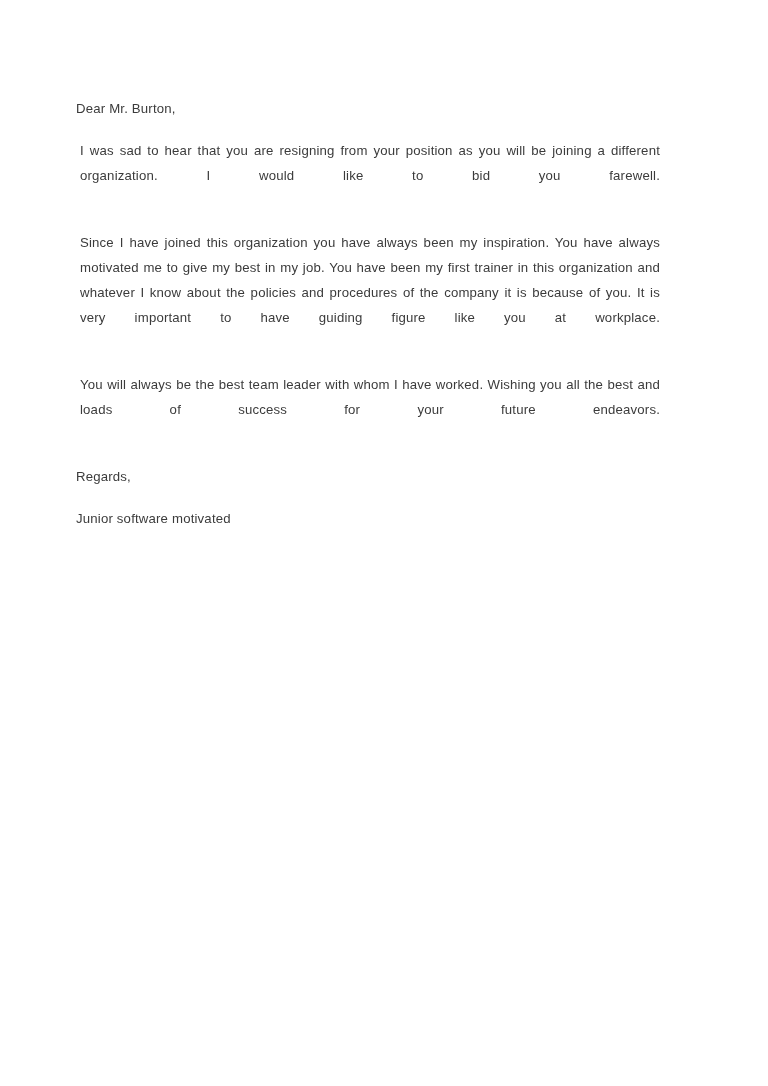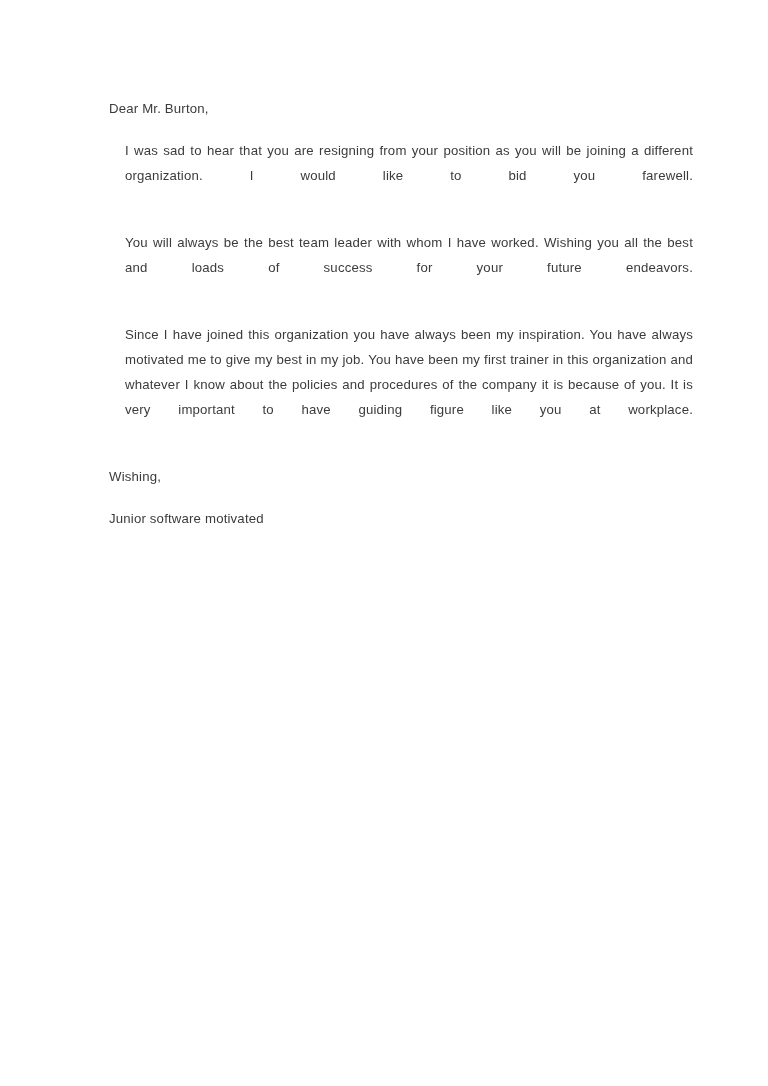--- a/index.html
+++ b/index.html
@@ -14,38 +14,38 @@
     width: 768px;
     height: 1086px;
     margin: 0 auto;
     background: #ffffff;
     overflow: hidden;
     box-sizing: border-box;
   }
 
   .letter-body {
     position: absolute;
-    left: 109px;
+    left: 76px;
     top: 96px;
     width: 584px;
     font-family: "Liberation Sans", "DejaVu Sans", sans-serif;
     font-size: 13.2px;
     line-height: 25px;
     color: #3b3b3b;
     -webkit-font-smoothing: antialiased;
     letter-spacing: 0.18px;
   }
 
   .salutation {
     margin: 0 0 17px 0;
     text-align: left;
   }
 
   .para {
-    margin: 0 0 17px 16px;
+    margin: 0 0 17px 4px;
     text-align: justify;
     text-justify: inter-word;
   }
 
   
   .para:after {
     content: "";
     display: inline-block;
     width: 100%;
   }
@@ -68,23 +68,23 @@
 </head>
 <body>
 
 <div class="page">
   <div class="letter-body">
 
     <p class="salutation">Dear Mr. Burton,</p>
 
     <p class="para">I was sad to hear that you are resigning from your position as you will be joining a different organization. I would like to bid you farewell.</p>
 
+    <p class="para">Since I have joined this organization you have always been my inspiration. You have always motivated me to give my best in my job. You have been my first trainer in this organization and whatever I know about the policies and procedures of the company it is because of you. It is very important to have guiding figure like you at workplace.</p>
+
     <p class="para">You will always be the best team leader with whom I have worked. Wishing you all the best and loads of success for your future endeavors.</p>
 
-    <p class="para">Since I have joined this organization you have always been my inspiration. You have always motivated me to give my best in my job. You have been my first trainer in this organization and whatever I know about the policies and procedures of the company it is because of you. It is very important to have guiding figure like you at workplace.</p>
-
-    <p class="closing">Wishing,</p>
+    <p class="closing">Regards,</p>
 
 
     <p class="sign-title">Junior software motivated</p>
 
   </div>
 </div>
 
 </body></html>

